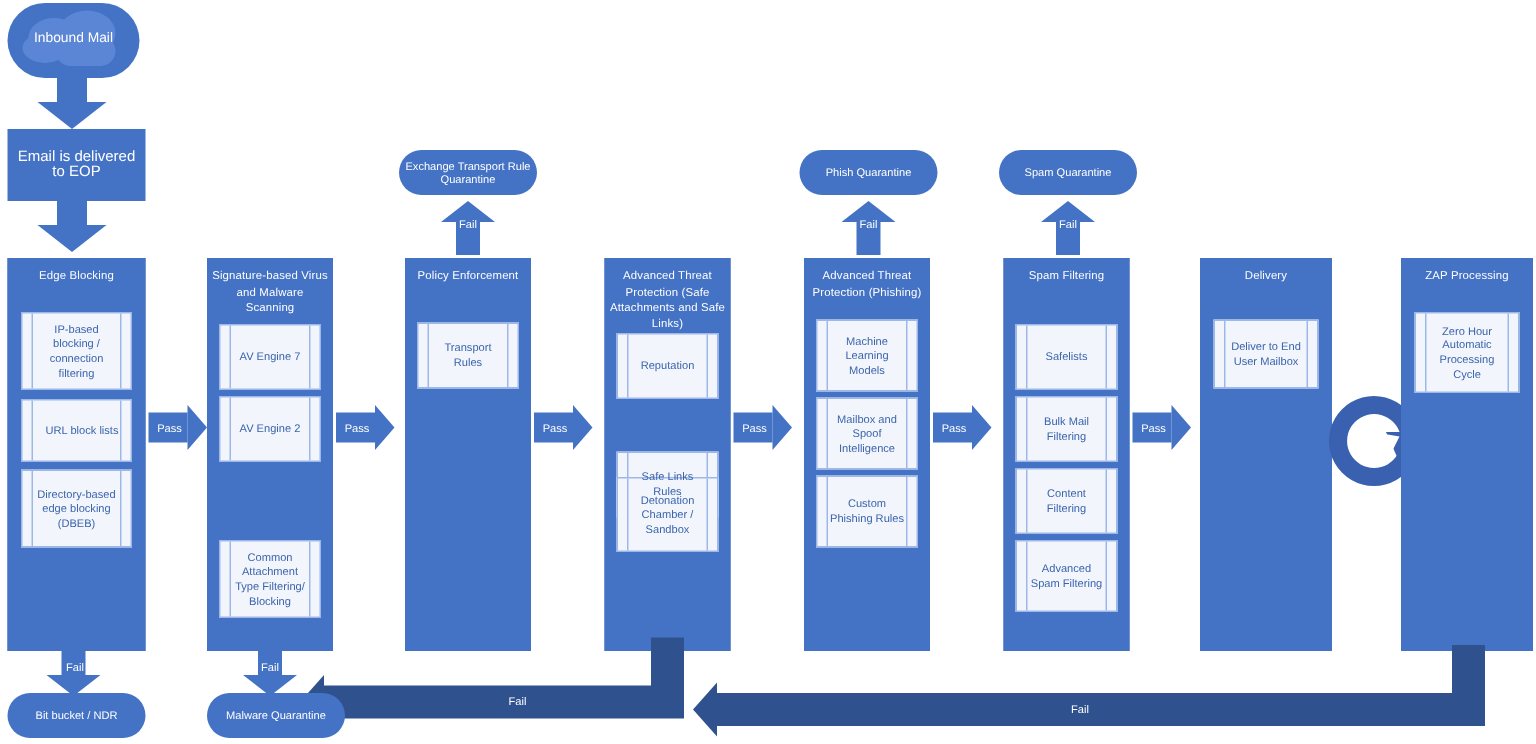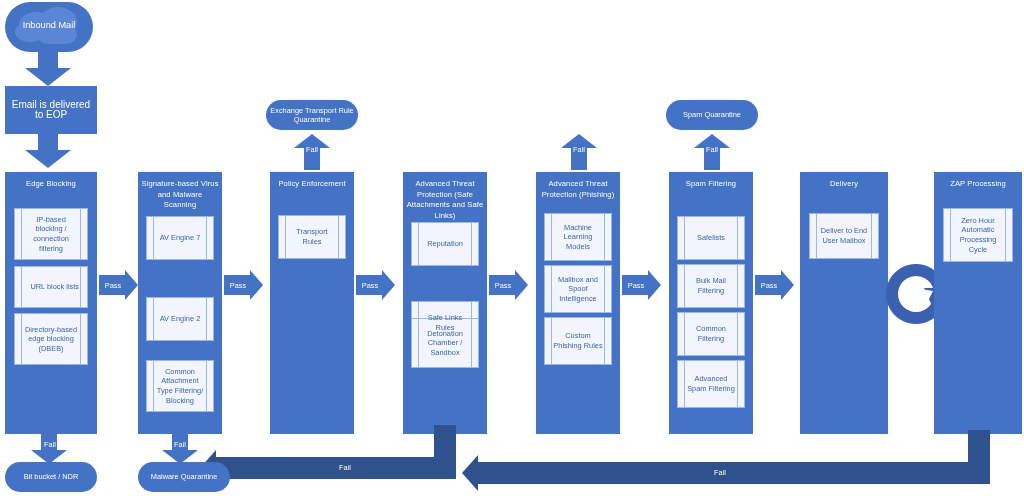--- a/index.html
+++ b/index.html
@@ -196,21 +196,21 @@
   <div class="edge-label" style="left:100px;top:281px;width:26px;">Pass</div>
 
   <div class="abs stage" style="left:138px;top:172px;width:84px;height:262px;">
     <div class="stage-title">Signature-based Virus and Malware Scanning</div>
   </div>
   <div class="abs subbox" style="left:146px;top:216px;width:68px;height:44px;">
     <div class="rail l"></div>
       <div class="rail r"></div>
     <div class="txt">AV Engine 7</div>
   </div>
-  <div class="abs subbox" style="left:146px;top:264px;width:68px;height:44px;margin-top:33px;">
+  <div class="abs subbox" style="left:146px;top:264px;width:68px;height:44px;">
     <div class="rail l"></div>
       <div class="rail r"></div>
     <div class="txt">AV Engine 2</div>
   </div>
   <div class="abs subbox" style="left:146px;top:360px;width:68px;height:52px;">
     <div class="rail l"></div>
       <div class="rail r"></div>
     <div class="txt">Common Attachment Type Filtering/ Blocking</div>
   </div>
 
@@ -258,20 +258,23 @@
   <div class="abs subbox" style="left:411px;top:318px;width:68px;height:50px;">
     <div class="rail l"></div>
       <div class="rail r"></div>
     <div class="txt">Detonation Chamber / Sandbox</div>
   </div>
 
   <div class="abs" style="left:489px;top:275px;width:26px;height:20px;background:#4472C4;"></div>
   <div class="abs arrow-head-right" style="left:515px;top:270px;border-top-width:15px;border-bottom-width:15px;border-left-width:13px;"></div>
   <div class="edge-label" style="left:490px;top:281px;width:26px;">Pass</div>
 
+  <div class="abs pill" style="left:533px;top:100px;width:92px;height:30px;">
+    <span>Phish Quarantine</span>
+  </div>
   <div class="abs arrow-shaft-v" style="left:571px;top:148px;width:16px;height:22px;"></div>
   <div class="abs arrow-head-up" style="left:561px;top:134px;border-left-width:18px;border-right-width:18px;border-bottom-width:14px;"></div>
   <div class="edge-label" style="left:559px;top:145px;width:40px;">Fail</div>
 
   <div class="abs stage" style="left:536px;top:172px;width:84px;height:262px;">
     <div class="stage-title">Advanced Threat Protection (Phishing)</div>
   </div>
   <div class="abs subbox" style="left:544px;top:213px;width:68px;height:48px;">
     <div class="rail l"></div>
       <div class="rail r"></div>
@@ -308,21 +311,21 @@
     <div class="txt">Safelists</div>
   </div>
   <div class="abs subbox" style="left:677px;top:264px;width:68px;height:44px;">
     <div class="rail l"></div>
       <div class="rail r"></div>
     <div class="txt">Bulk Mail Filtering</div>
   </div>
   <div class="abs subbox" style="left:677px;top:312px;width:68px;height:44px;">
     <div class="rail l"></div>
       <div class="rail r"></div>
-    <div class="txt">Common Filtering</div>
+    <div class="txt">Content Filtering</div>
   </div>
   <div class="abs subbox" style="left:677px;top:360px;width:68px;height:48px;">
     <div class="rail l"></div>
       <div class="rail r"></div>
     <div class="txt">Advanced Spam Filtering</div>
   </div>
 
   <div class="abs" style="left:755px;top:275px;width:26px;height:20px;background:#4472C4;"></div>
   <div class="abs arrow-head-right" style="left:781px;top:270px;border-top-width:15px;border-bottom-width:15px;border-left-width:13px;"></div>
   <div class="edge-label" style="left:756px;top:281px;width:26px;">Pass</div>

